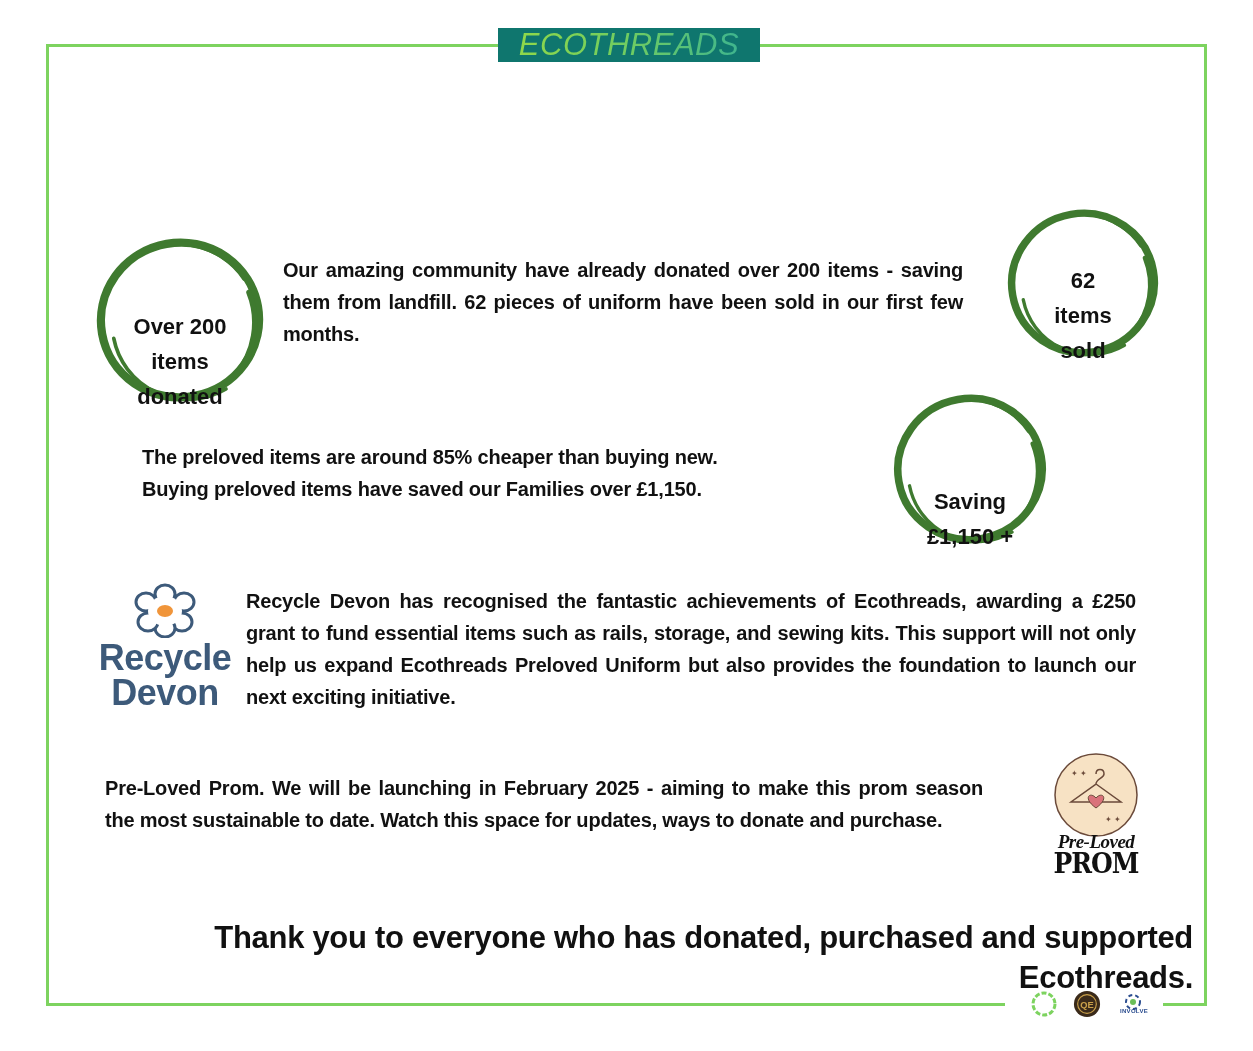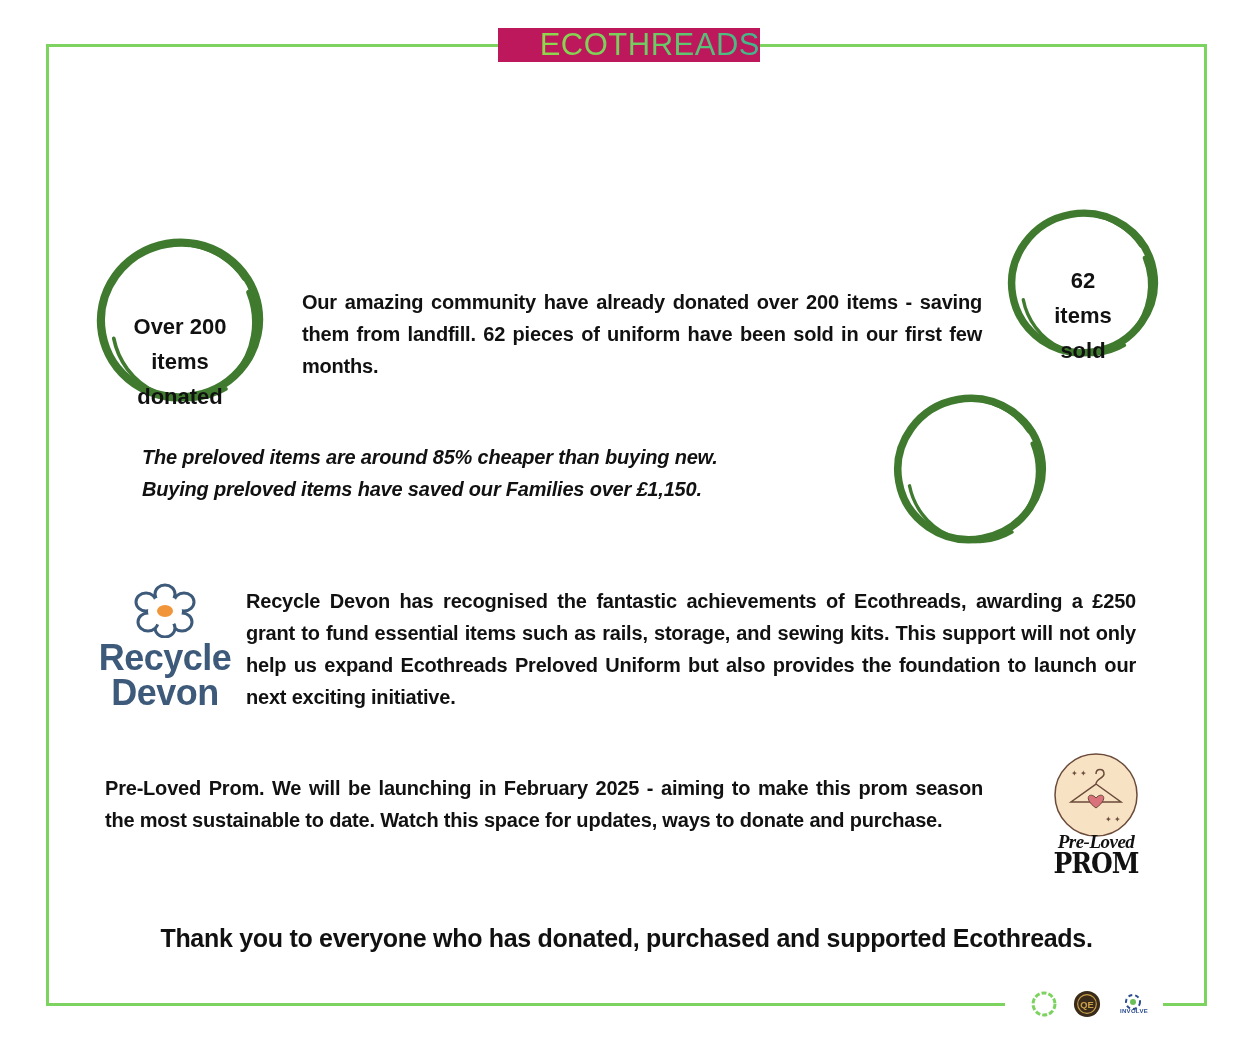--- a/index.html
+++ b/index.html
@@ -9,21 +9,21 @@
   }
   .page { position: relative; width: 1253px; height: 1051px; }
 
   
   .frame {
     position: absolute; left: 46px; top: 44px; width: 1161px; height: 962px;
     border: 3px solid #7dd35f;
   }
   .brand-gap {
     position: absolute; left: 498px; top: 28px; width: 262px; height: 34px;
-    background: #be185d; display: flex; align-items: center; justify-content: flex-end;
+    background: #0f766e; display: flex; align-items: center; justify-content: center; font-style: italic;
   }
   .brand {
     font-family: "Liberation Sans", sans-serif; font-size: 31px; letter-spacing: 0.5px;
     font-weight: 400;
     background: linear-gradient(90deg, #8fd84a 0%, #6fcc62 50%, #3fb58e 100%);
     -webkit-background-clip: text; background-clip: text; color: transparent;
   }
   .footer-gap {
     position: absolute; left: 1005px; top: 990px; width: 158px; height: 34px; background: #ffffff;
   }
@@ -58,22 +58,22 @@
     font-family: Liberation Serif, serif; font-style: italic; font-weight: 700;
     font-size: 19px; line-height: 20px; letter-spacing: -0.5px;
   }
   .prom-word {
     position: absolute; left: 0; top: 98px; width: 112px; text-align: center;
     font-family: "DejaVu Serif", serif; font-weight: 700; font-size: 25px; line-height: 28px;
     letter-spacing: -1px; transform: scaleY(1.15);
   }
 
   .thanks {
-    position: absolute; left: 60px; top: 918px; width: 1133px; text-align: center;
-    font-weight: 700; font-size: 25px; line-height: 40px; letter-spacing: -0.3px;
+    position: absolute; left: 60px; top: 918px; width: 1133px; text-align: right;
+    font-weight: 700; font-size: 31px; line-height: 40px; letter-spacing: -0.3px;
   }
 
   .mini-logos { position: absolute; top: 990px; height: 28px; }
   .involve-txt {
     position: absolute; left: 1114px; top: 1008px; width: 40px; text-align: center;
     font-size: 6px; font-weight: 700; color: #2b4d8f; letter-spacing: 0.3px;
   }
 </style>
 </head>
 <body>
@@ -96,52 +96,56 @@
         <path d="M175 70 A88 88 0 0 1 160 160" stroke-width="6"></path>
       </g>
     </svg>
     <div class="ring-label">
       <div>Over 200</div>
       <div>items</div>
       <div>donated</div>
     </div>
   </div>
 
-  <div class="body-text" style="left:302px; top:254px; width:680px;margin-top:32px;">Our amazing community have already donated over 200 items - saving them from landfill. 62 pieces of uniform have been sold in our first few months.</div>
+  <div class="body-text" style="left:283px; top:254px; width:680px;">Our amazing community have already donated over 200 items - saving them from landfill. 62 pieces of uniform have been sold in our first few months.</div>
 
   <div class="ring" style="left:1000px; top:198px; width:166px; height:170px;">
     <svg viewBox="0 0 200 200">
       <g fill="none" stroke="#3f7a2f" stroke-linecap="round">
         <ellipse cx="100" cy="100" rx="86" ry="84" stroke-width="9" transform="rotate(-10 100 100)"></ellipse>
         <path d="M40 40 A86 86 0 0 1 170 55" stroke-width="5"></path>
         <path d="M28 120 A82 82 0 0 0 150 175" stroke-width="4"></path>
         <path d="M175 70 A88 88 0 0 1 160 160" stroke-width="6"></path>
       </g>
     </svg>
     <div class="ring-label">
       <div>62</div>
       <div>items</div>
       <div>sold</div>
     </div>
   </div>
 
-  <div class="body-text" style="left:142px; top:441px; width:740px; text-align:center;font-style:italic;">
+  <div class="body-text" style="left:142px; top:441px; width:740px; text-align:center;">
     <div>The preloved items are around 85% cheaper than buying new.</div>
     <div>Buying preloved items have saved our Families over £1,150.</div>
   </div>
 
   <div class="ring" style="left:886px; top:384px; width:168px; height:170px;">
     <svg viewBox="0 0 200 200">
       <g fill="none" stroke="#3f7a2f" stroke-linecap="round">
         <ellipse cx="100" cy="100" rx="86" ry="84" stroke-width="9" transform="rotate(-10 100 100)"></ellipse>
         <path d="M40 40 A86 86 0 0 1 170 55" stroke-width="5"></path>
         <path d="M28 120 A82 82 0 0 0 150 175" stroke-width="4"></path>
         <path d="M175 70 A88 88 0 0 1 160 160" stroke-width="6"></path>
       </g>
     </svg>
+    <div class="ring-label" style="margin-top:-8px;">
+      <div>Saving</div>
+      <div>£1,150 +</div>
+    </div>
   </div>
 
   <div class="rd-logo">
     <svg style="position:absolute; left:44px; top:4px;" width="62" height="56" viewBox="0 0 62 56">
       <g fill="#ffffff" stroke="#3d5a7a" stroke-width="3">
         <ellipse cx="31" cy="12" rx="10" ry="9"></ellipse>
         <ellipse cx="50" cy="20" rx="10" ry="9"></ellipse>
         <ellipse cx="48" cy="40" rx="10" ry="9"></ellipse>
         <ellipse cx="31" cy="46" rx="10" ry="9"></ellipse>
         <ellipse cx="14" cy="40" rx="10" ry="9"></ellipse>

